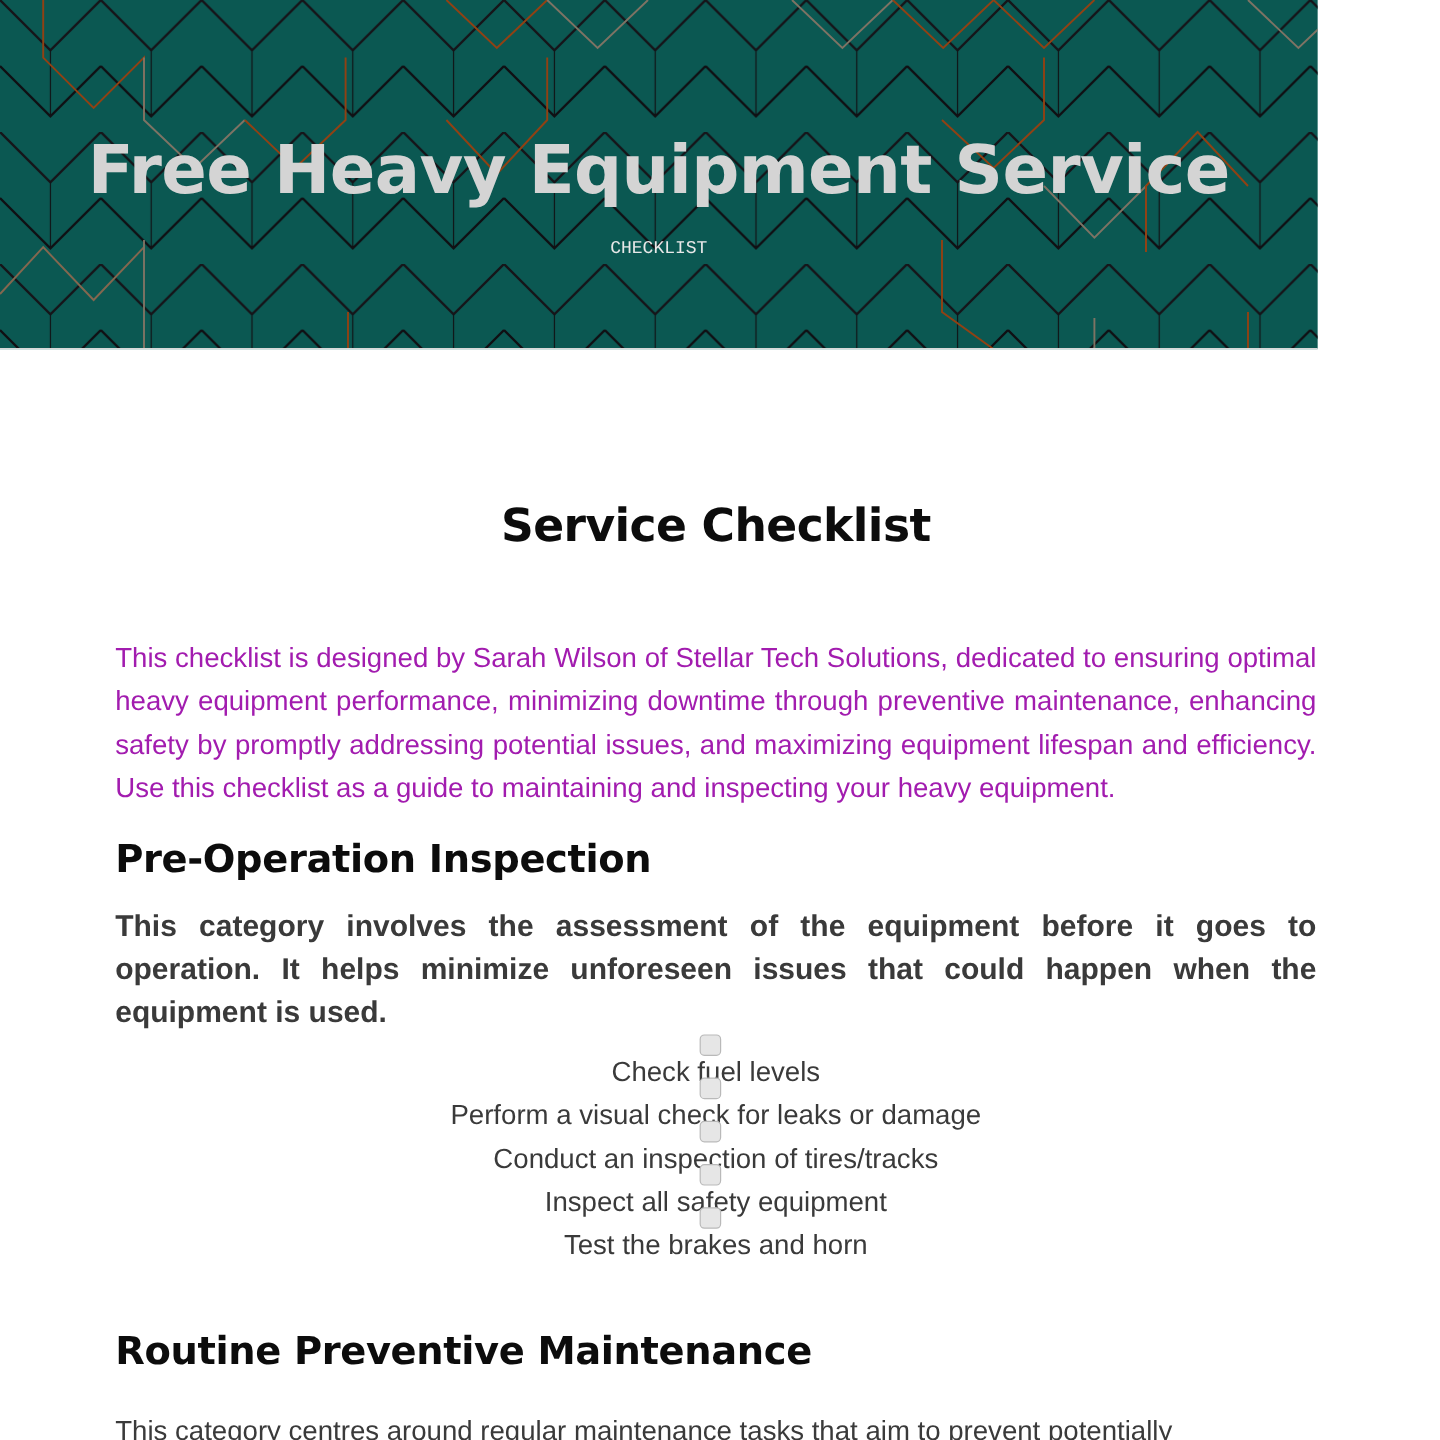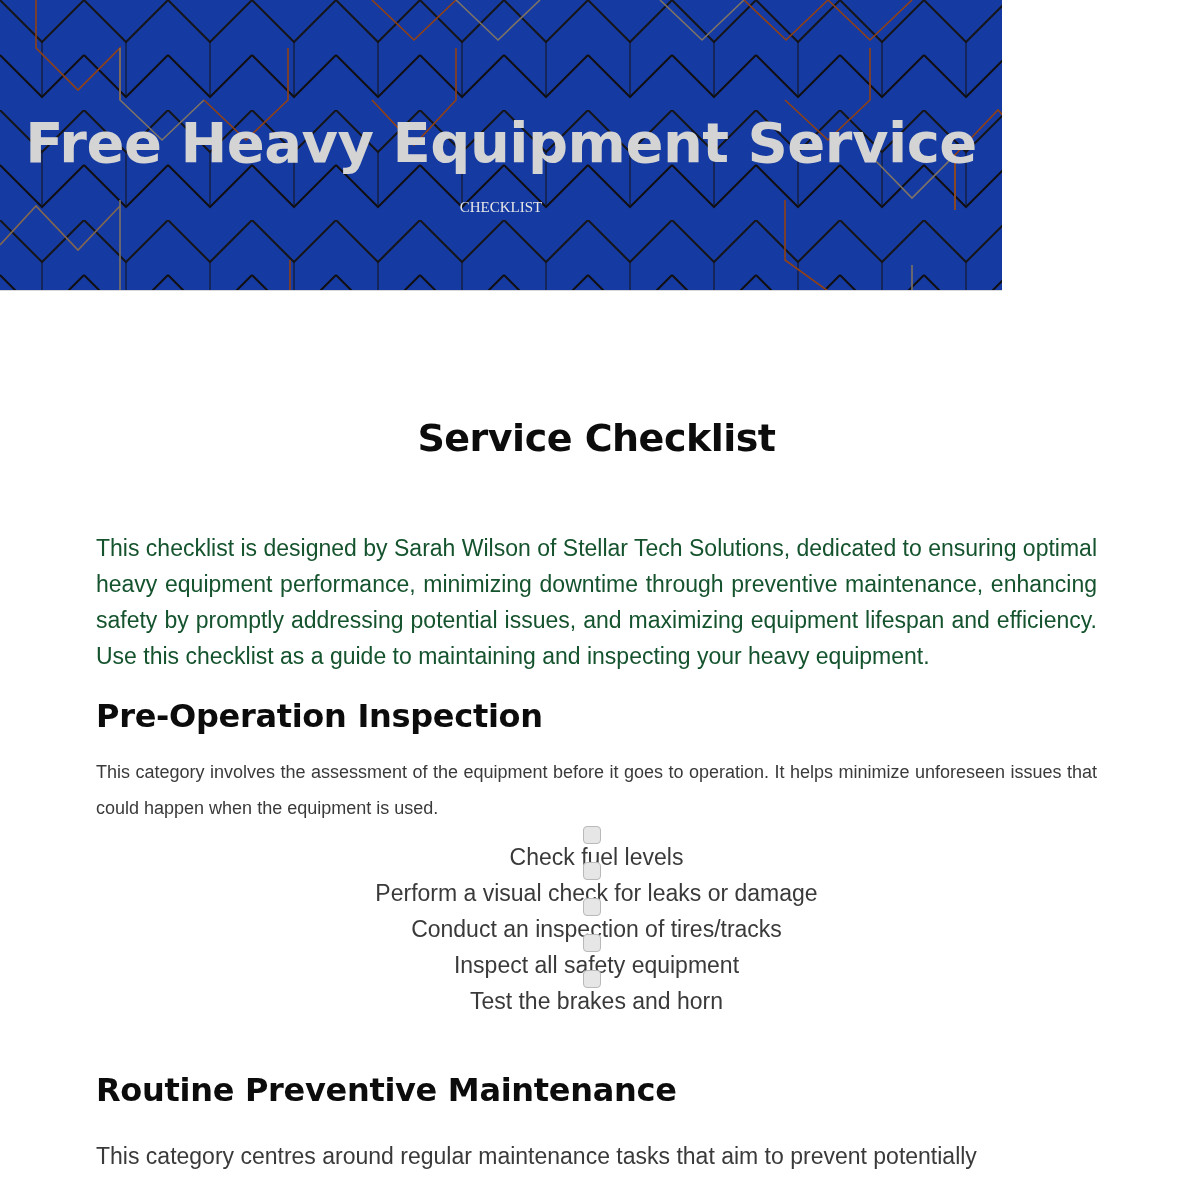--- a/index.html
+++ b/index.html
@@ -1,44 +1,44 @@
 <!DOCTYPE html>
 <html><head>
   <meta charset="utf-8">
   <style>
     * { box-sizing: border-box; margin: 0; padding: 0; }
     html, body { width: 1200px; height: 1200px; overflow: hidden; background: #ffffff; }
     body { font-family: "Liberation Sans", "DejaVu Sans", sans-serif; color: #333333; }
 
     .banner {
       position: relative;
-      width: 1002px;
+      width: 1098px;
       height: 291px;
-      background: #1d4ed8;
+      background: #0f766e;
       overflow: hidden;
       border-bottom: 1px solid #d8d8d8;
     }
     .banner svg.pattern { position: absolute; left: 0; top: 0; }
     .banner-title {
       position: absolute;
       left: 0; right: 0;
       top: 110px;
       text-align: center;
       font-family: "DejaVu Sans", sans-serif;
       font-weight: bold;
       font-size: 56px;
       letter-spacing: -0.5px;
       color: #d4d4d4;
     }
     .banner-subtitle {
       position: absolute;
       left: 0; right: 0;
       top: 199px;
       text-align: center;
-      font-family: Liberation Serif, serif;
+      font-family: Liberation Mono, monospace;
       font-size: 15px;
       color: #e8e8e8;
     }
 
     .content {
       position: absolute;
       left: 96px;
       top: 291px;
       width: 1001px;
     }
@@ -51,36 +51,37 @@
       color: #0c0c0c;
       letter-spacing: -0.5px;
       height: 60px;
       line-height: 60px;
     }
     .intro {
       margin-top: 62px;
       font-size: 23px;
       line-height: 36px;
       text-align: justify;
-      color: #14532d;
+      color: #a21caf;
     }
     .section-heading {
       font-family: "DejaVu Sans", sans-serif;
       font-weight: bold;
       font-size: 32px;
       color: #0c0c0c;
       letter-spacing: -0.3px;
     }
     .sec1-heading { margin-top: 18px; height: 48px; line-height: 48px; }
     .sec1-desc {
       margin-top: 14px;
-      font-size: 18px;
+      font-size: 25px;
       line-height: 36px;
       text-align: justify;
       color: #3a3a3a;
+      font-weight: bold;
     }
     .checklist { list-style: none; }
     .check-item {
       display: flex;
       align-items: center;
       height: 36px;
       font-size: 23px;
       color: #3a3a3a;
       flex-direction: column;
     }

